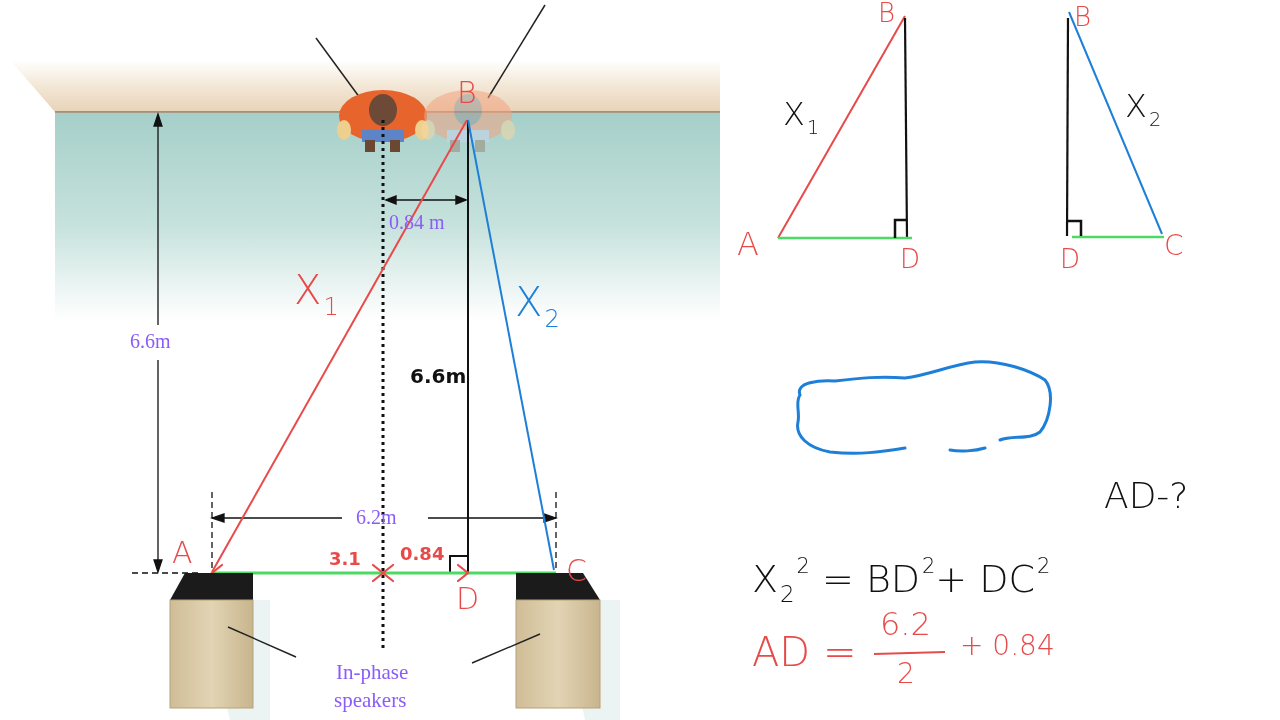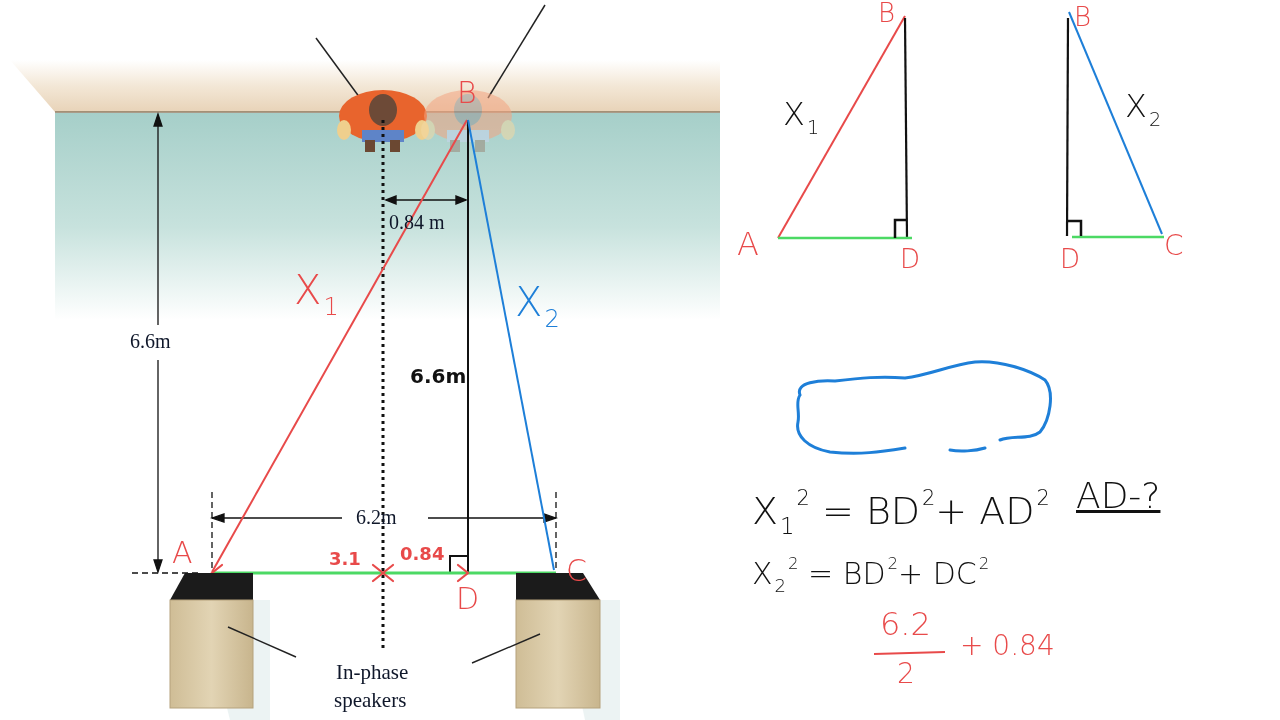--- a/index.html
+++ b/index.html
@@ -1,20 +1,20 @@
 <!DOCTYPE html>
 <html><head>
   <meta charset="utf-8">
   <style>
     html, body { margin: 0; padding: 0; background: #ffffff; }
     body { width: 1280px; height: 720px; position: relative; overflow: hidden; font-family: "DejaVu Sans", sans-serif; }
     .stage { position: absolute; left: 0; top: 0; width: 1280px; height: 720px; }
     svg { position: absolute; left: 0; top: 0; }
     .lbl { position: absolute; white-space: nowrap; line-height: 1; }
-    .book { font-family: "Liberation Serif", serif; color: #0f172a; font-size: 20px; }
+    .book { font-family: "Liberation Serif", serif; color: #8b5cf6; font-size: 20px; }
     .red { color: #e84a4a; }
     .blue { color: #1e7fd8; }
     .blk { color: #111; }
     .hw { font-family: "DejaVu Sans", sans-serif; font-weight: 300; }
     .sup { font-size: 0.55em; vertical-align: 0.9em; margin-left: 2px; }
     .sub { font-size: 0.6em; vertical-align: -0.45em; margin-left: 2px; }
   </style>
 </head>
 <body>
 
@@ -171,32 +171,30 @@
 
   <div class="lbl hw red" style="left:1074px;top:4px;font-size:26px;">B</div>
   <div class="lbl hw red" style="left:1060px;top:246px;font-size:26px;">D</div>
   <div class="lbl hw red" style="left:1164px;top:232px;font-size:28px;">C</div>
   <div class="lbl hw blk" style="left:1125px;top:90px;font-size:32px;">
     <span>X</span><span class="sub">2</span>
   </div>
 
 
 
-  <div class="lbl hw blk" style="left:752px;top:488px;font-size:38px;">
-    <span>X</span><span class="sub">1</span><span class="sup">2</span>
-    <span>=</span>
-    <span>BD</span><span class="sup">2</span><span>+</span>
-    <span>AD</span><span class="sup">2</span>
-  </div>
-  <div class="lbl hw blk" style="left:1076px;top:478px;font-size:36px;text-decoration:underline;">AD-?</div>
-
-  <div class="lbl hw blk" style="left:752px;top:556px;font-size:30px;">
+  <div class="lbl hw blk" style="left:1104px;top:478px;font-size:36px;">AD-?</div>
+
+  <div class="lbl hw blk" style="left:752px;top:556px;font-size:38px;">
     <span>X</span><span class="sub">2</span><span class="sup">2</span>
     <span>=</span>
     <span>BD</span><span class="sup">2</span><span>+</span>
     <span>DC</span><span class="sup">2</span>
   </div>
 
+  <div class="lbl hw red" style="left:752px;top:632px;font-size:40px;">
+    <span>AD</span>
+    <span>=</span>
+  </div>
   <div class="lbl hw red" style="left:880px;top:608px;font-size:32px;">6.2</div>
   <div class="lbl hw red" style="left:897px;top:660px;font-size:28px;">2</div>
   <div class="lbl hw red" style="left:960px;top:632px;font-size:28px;">+ 0.84</div>
 
 </div>
 
 </body></html>

